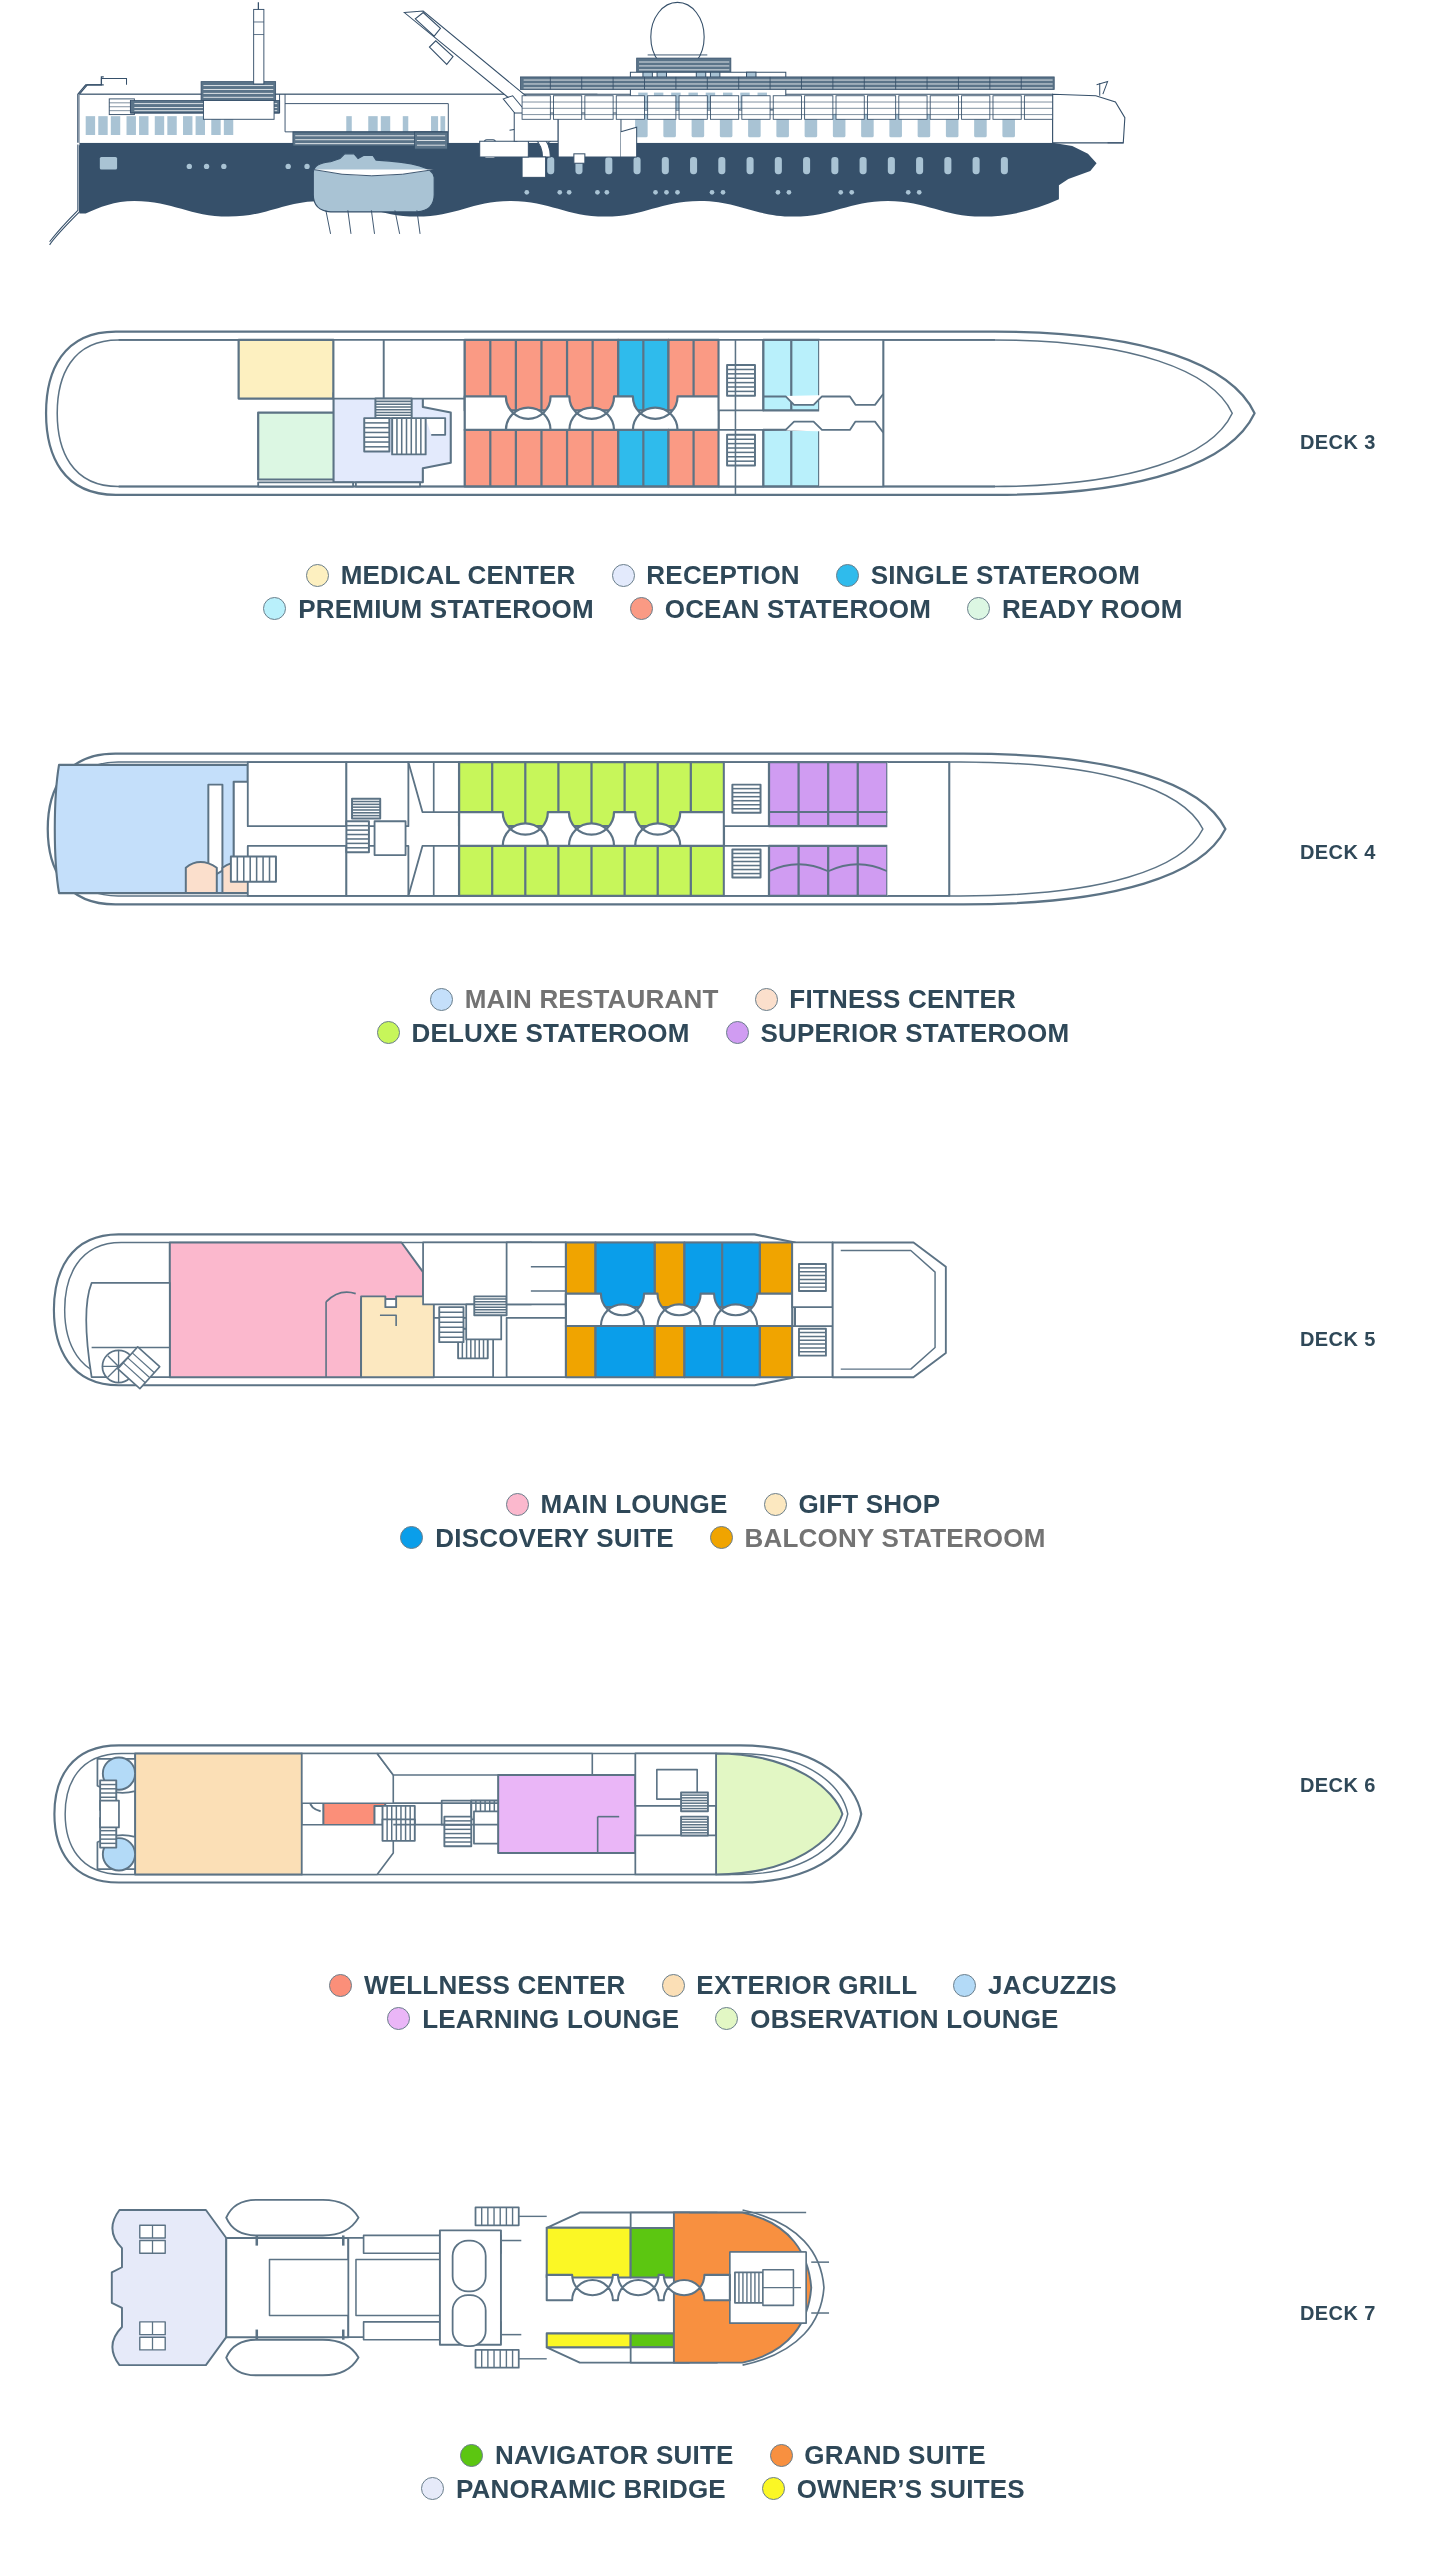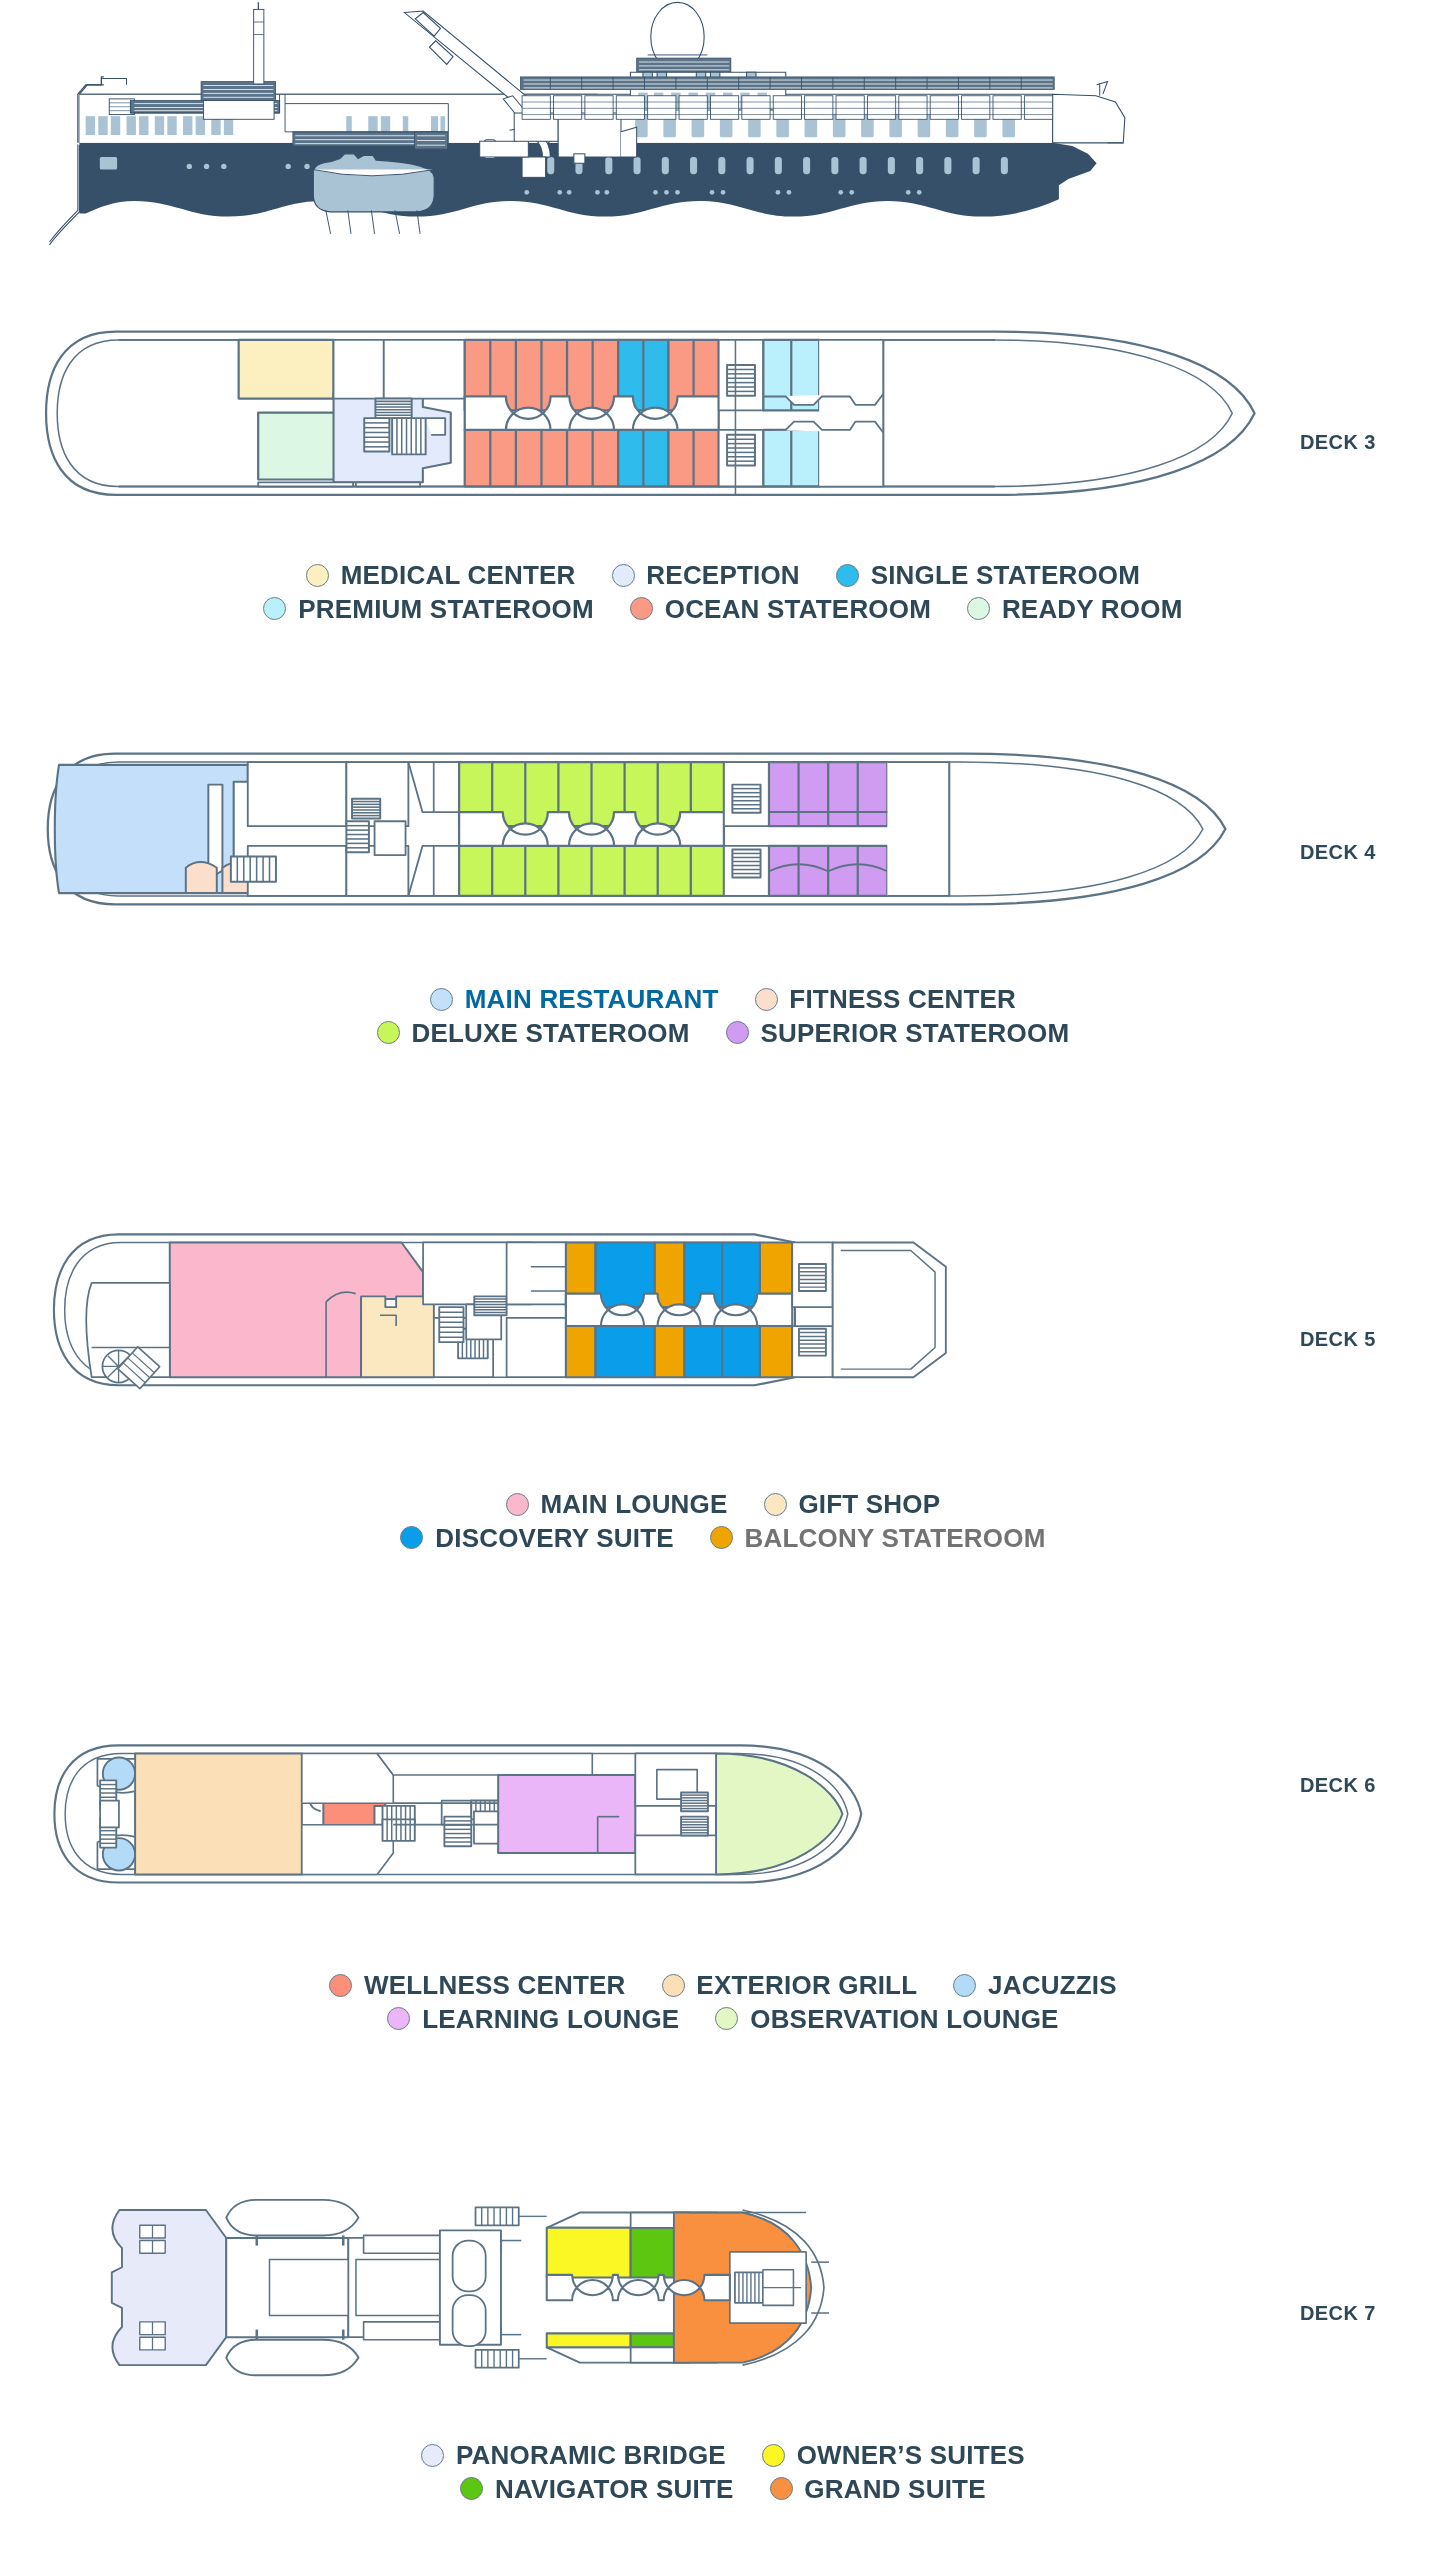--- a/index.html
+++ b/index.html
@@ -602,21 +602,21 @@
             <line x1="650" y1="10" x2="650" y2="105" stroke-width="1.2"></line>
             <path d="M 522 45.5 L 606 45.5" stroke-width="1.4"></path>
           </g>
         </svg></div>
     </div>
     <div class="deck-label" style="left: 1300px; top: 841px; color: rgb(47, 72, 88);">DECK 4</div>
     <div class="legend" style="top: 986px;">
       <div class="legend-line">
         <div class="legend-item">
           <span class="legend-dot" style="background: rgb(196, 223, 250); border-color: rgb(107, 127, 140);"></span>
-          <span class="legend-label" style="color: #0369a1;">MAIN RESTAURANT</span>
+          <span class="legend-label" style="color: #737373;">MAIN RESTAURANT</span>
         </div>
         <div class="legend-item">
           <span class="legend-dot" style="background: rgb(251, 223, 204); border-color: rgb(107, 127, 140);"></span>
           <span class="legend-label" style="color: rgb(47, 72, 88);">FITNESS CENTER</span>
         </div>
       </div>
       <div class="legend-line">
         <div class="legend-item">
           <span class="legend-dot" style="background: rgb(199, 246, 90); border-color: rgb(107, 127, 140);"></span>
           <span class="legend-label" style="color: rgb(47, 72, 88);">DELUXE STATEROOM</span>
@@ -924,33 +924,33 @@
             <line x1="564" y1="55" x2="578" y2="55" stroke-width="1.2"></line>
             <line x1="564" y1="95" x2="578" y2="95" stroke-width="1.2"></line>
             <line x1="468" y1="16" x2="560" y2="16" stroke-width="1.2"></line>
           </g>
         </svg></div>
     </div>
     <div class="deck-label" style="left: 1300px; top: 2302px; color: rgb(47, 72, 88);">DECK 7</div>
     <div class="legend" style="top: 2442px;">
       <div class="legend-line">
         <div class="legend-item">
+          <span class="legend-dot" style="background: rgb(92, 198, 17); border-color: rgb(107, 127, 140);"></span>
+          <span class="legend-label" style="color: rgb(47, 72, 88);">NAVIGATOR SUITE</span>
+        </div>
+        <div class="legend-item">
+          <span class="legend-dot" style="background: rgb(248, 144, 64); border-color: rgb(107, 127, 140);"></span>
+          <span class="legend-label" style="color: rgb(47, 72, 88);">GRAND SUITE</span>
+        </div>
+      </div>
+      <div class="legend-line">
+        <div class="legend-item">
           <span class="legend-dot" style="background: rgb(230, 234, 249); border-color: rgb(107, 127, 140);"></span>
           <span class="legend-label" style="color: rgb(47, 72, 88);">PANORAMIC BRIDGE</span>
         </div>
         <div class="legend-item">
           <span class="legend-dot" style="background: rgb(251, 247, 37); border-color: rgb(107, 127, 140);"></span>
           <span class="legend-label" style="color: rgb(47, 72, 88);">OWNER’S SUITES</span>
-        </div>
-      </div>
-      <div class="legend-line">
-        <div class="legend-item">
-          <span class="legend-dot" style="background: rgb(92, 198, 17); border-color: rgb(107, 127, 140);"></span>
-          <span class="legend-label" style="color: rgb(47, 72, 88);">NAVIGATOR SUITE</span>
-        </div>
-        <div class="legend-item">
-          <span class="legend-dot" style="background: rgb(248, 144, 64); border-color: rgb(107, 127, 140);"></span>
-          <span class="legend-label" style="color: rgb(47, 72, 88);">GRAND SUITE</span>
         </div>
       </div>
     </div>
   </div>
 
 
 </body></html>

